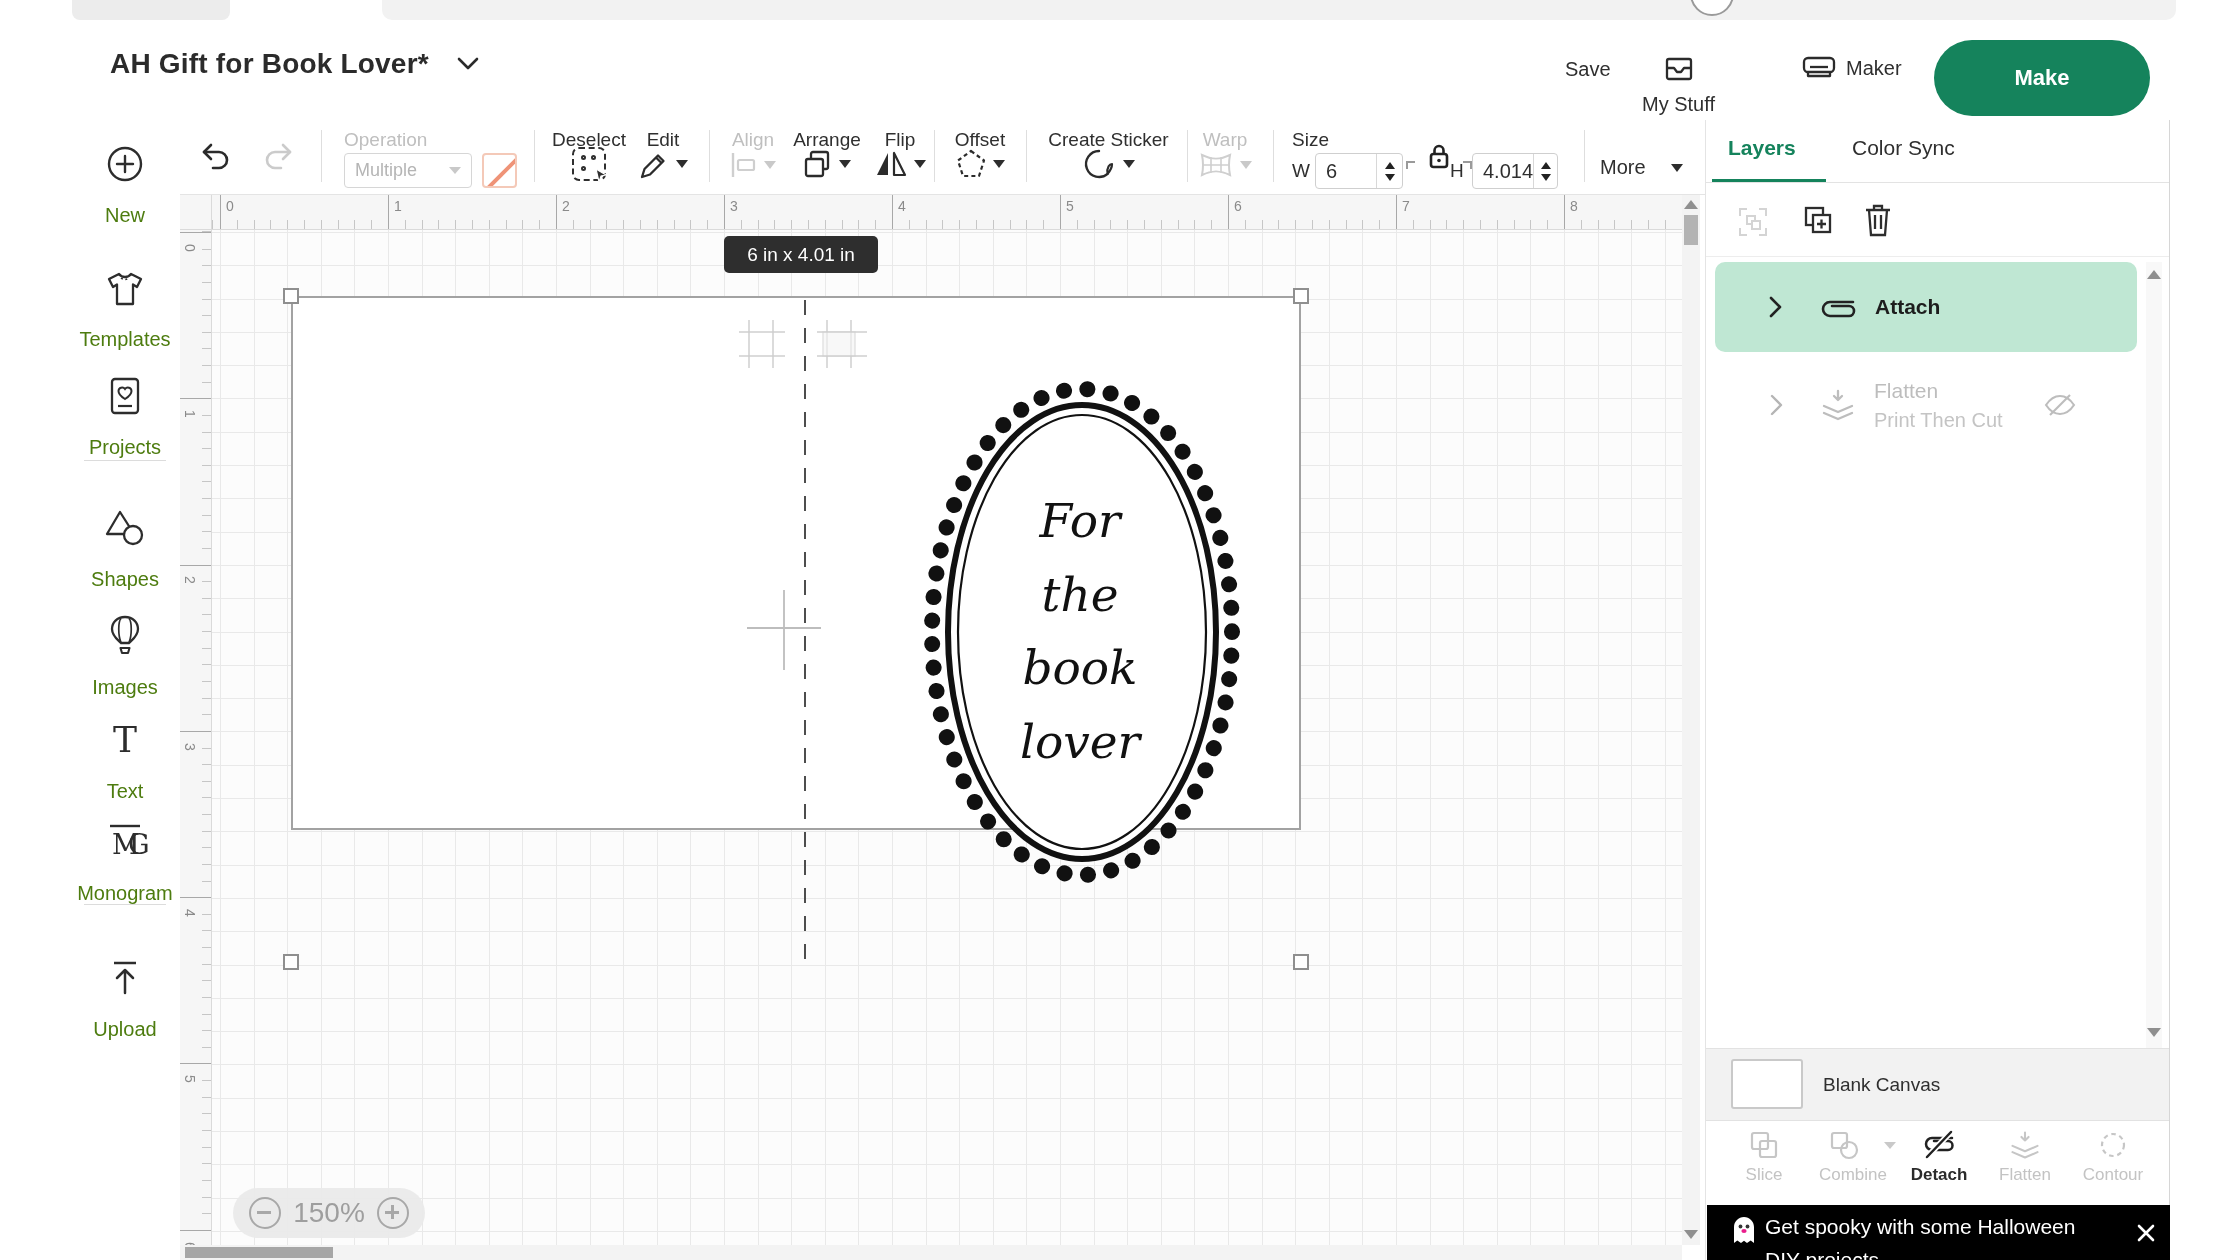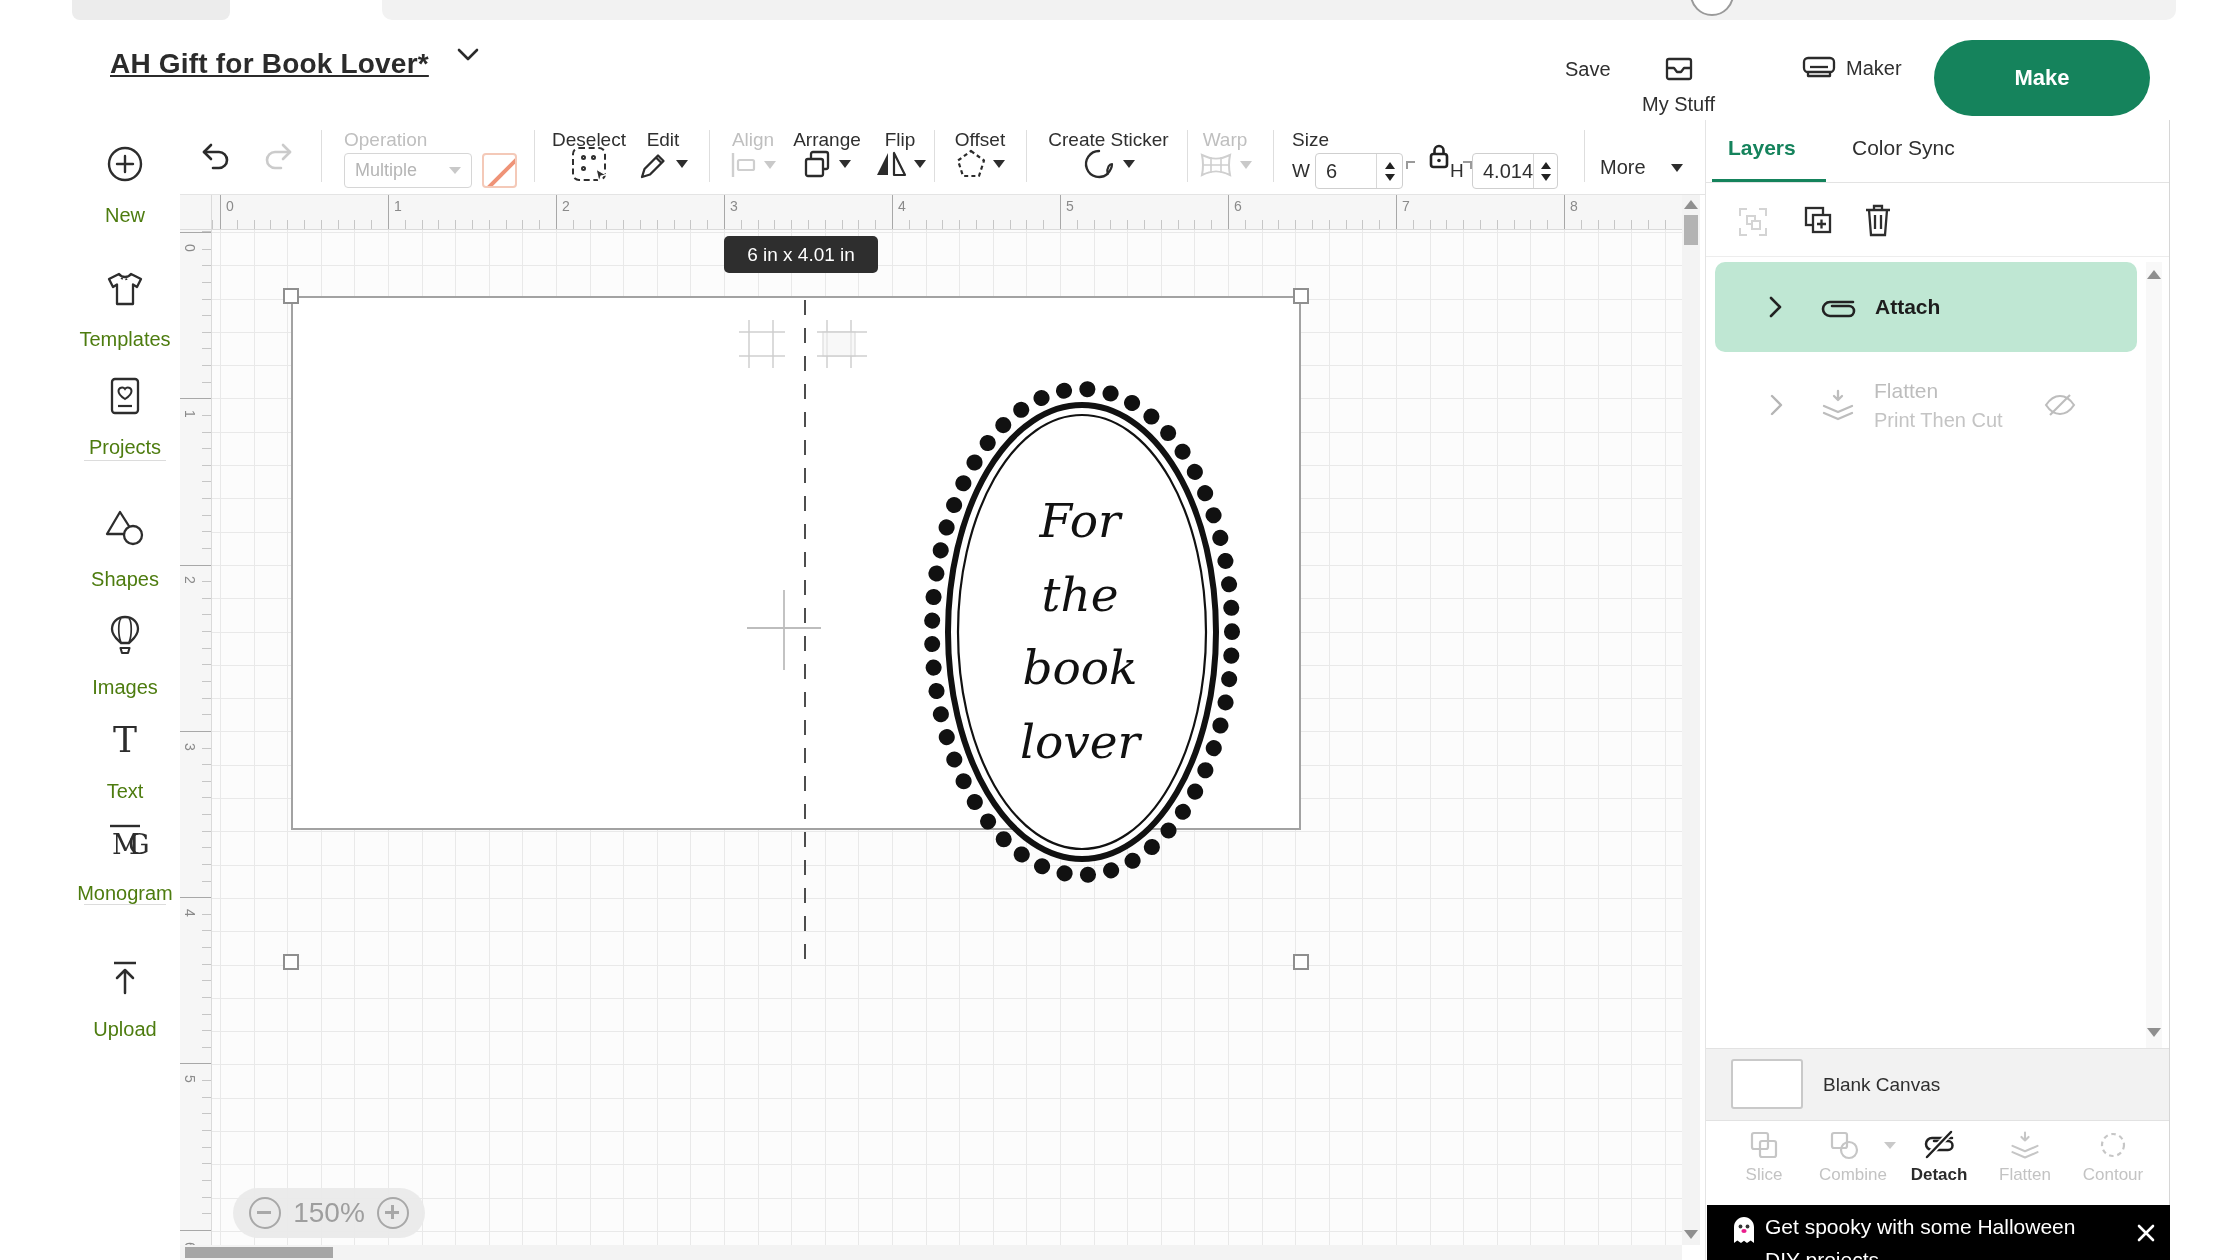--- a/index.html
+++ b/index.html
@@ -107,21 +107,21 @@
 
 <div class="stage">
 
   <div class="abs chrome">
     <div class="abs chrome-tab"></div>
     <div class="abs chrome-bar"></div>
     <div class="abs chrome-avatar"></div>
   </div>
 
   <div class="abs header">
-    <div class="abs doc-title" style="display:flex;align-items:flex-start;gap:28px;text-decoration:underline;">
+    <div class="abs doc-title" style="display:flex;align-items:center;gap:28px;">
       <span>AH Gift for Book Lover*</span>
       <svg width="22" height="14" viewBox="0 0 22 14">
           <path d="M2 2l9 9 9-9" fill="none" stroke="#2b2b2b" stroke-width="2.6" stroke-linecap="round" stroke-linejoin="round"></path>
         </svg>
     </div>
     <div class="abs hdr-item" style="left:1495px;top:36px;">
       <span>Save</span>
     </div>
     <div class="abs hdr-item" style="left:1572px;top:33px;flex-direction:column;">
       <svg width="30" height="28" viewBox="0 0 30 28">

